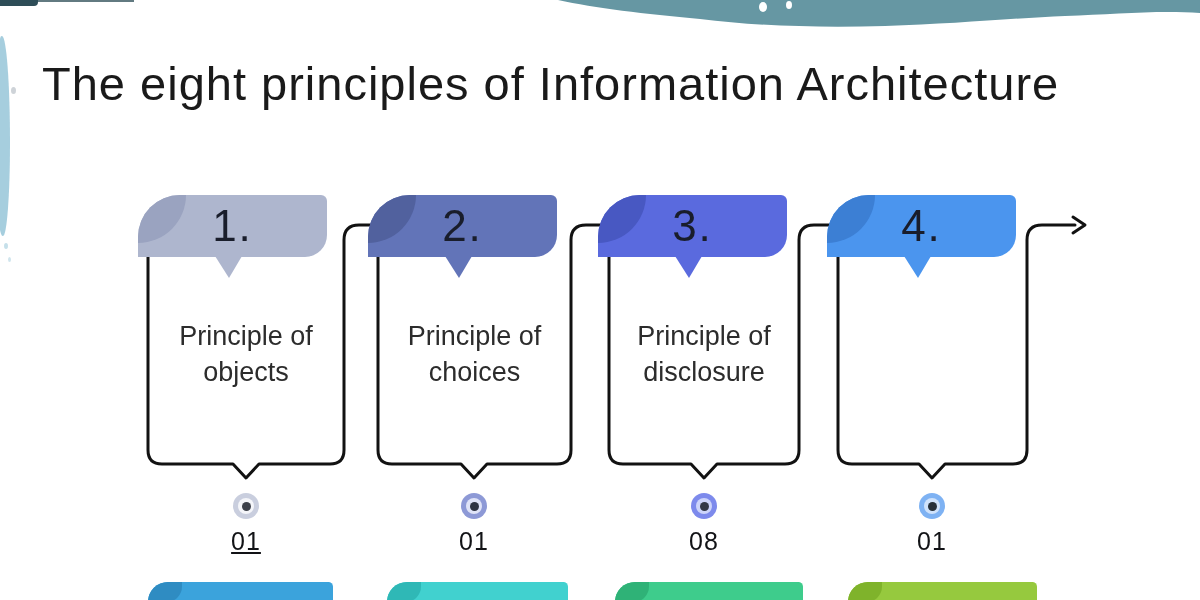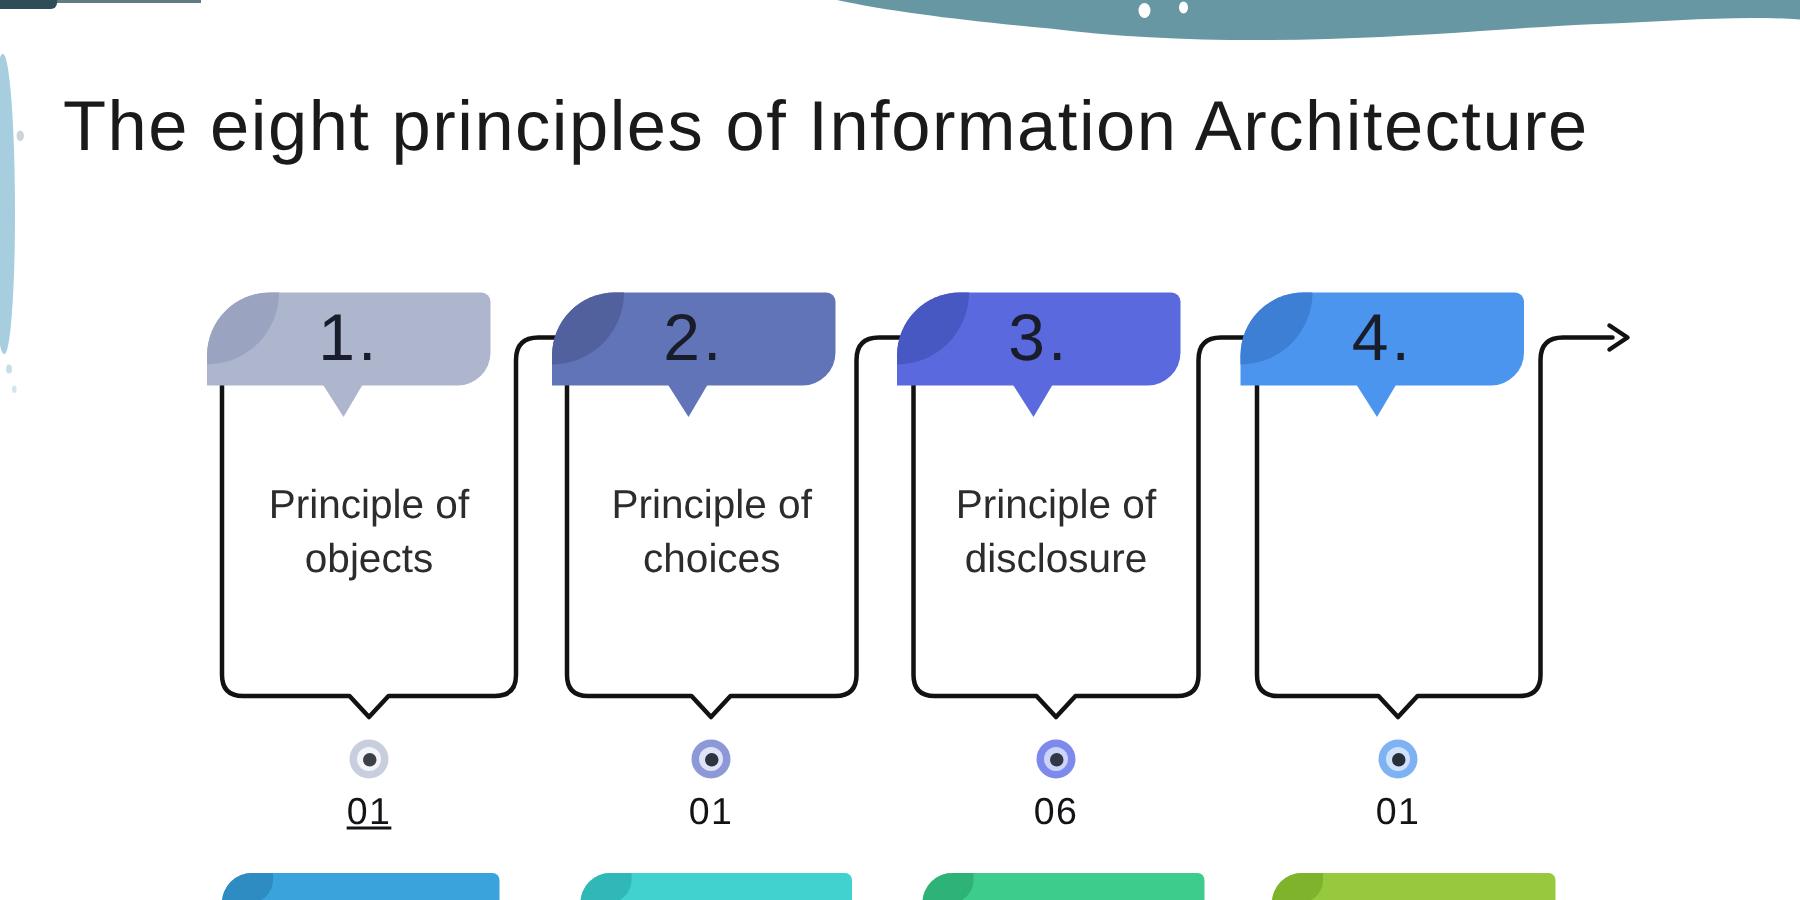--- a/index.html
+++ b/index.html
@@ -133,21 +133,21 @@
     </div>
   </div>
   <div class="dot d3" style="--outer: #7eb2f3; --ring: #cfe2fb; --dotc: #273039;">
     <div class="ring">
       <div class="core"></div>
     </div>
   </div>
 
   <div class="idx i0">01</div>
   <div class="idx i1">01</div>
-  <div class="idx i2">06</div>
+  <div class="idx i2">08</div>
   <div class="idx i3">01</div>
 
   <div class="nbubble n0" style="--bubble: #3ba3dc; --corner: #2f8cc2;"></div>
   <div class="nbubble n1" style="--bubble: #41d1cf; --corner: #2fb8b6;"></div>
   <div class="nbubble n2" style="--bubble: #3ecc8c; --corner: #2fb277;"></div>
   <div class="nbubble n3" style="--bubble: #96c93e; --corner: #7fb32b;"></div>
 
 </div>
 
 </body></html>

